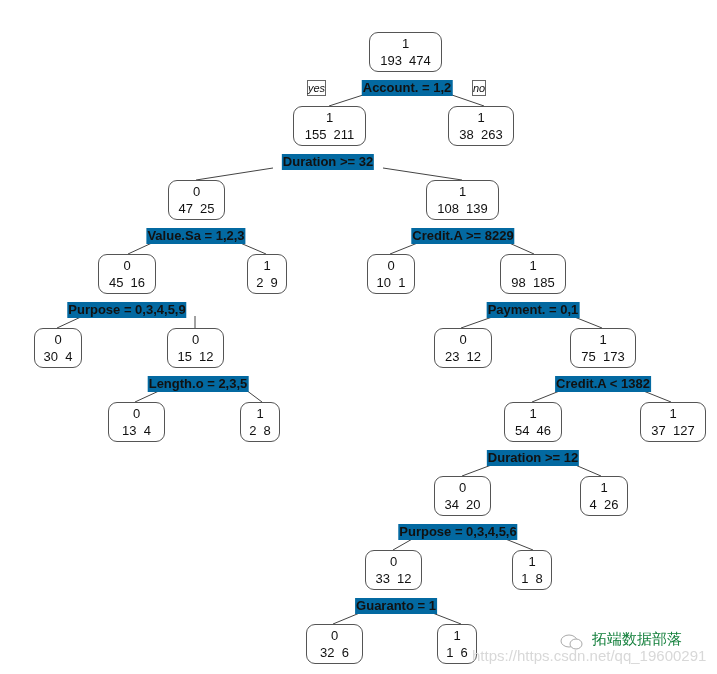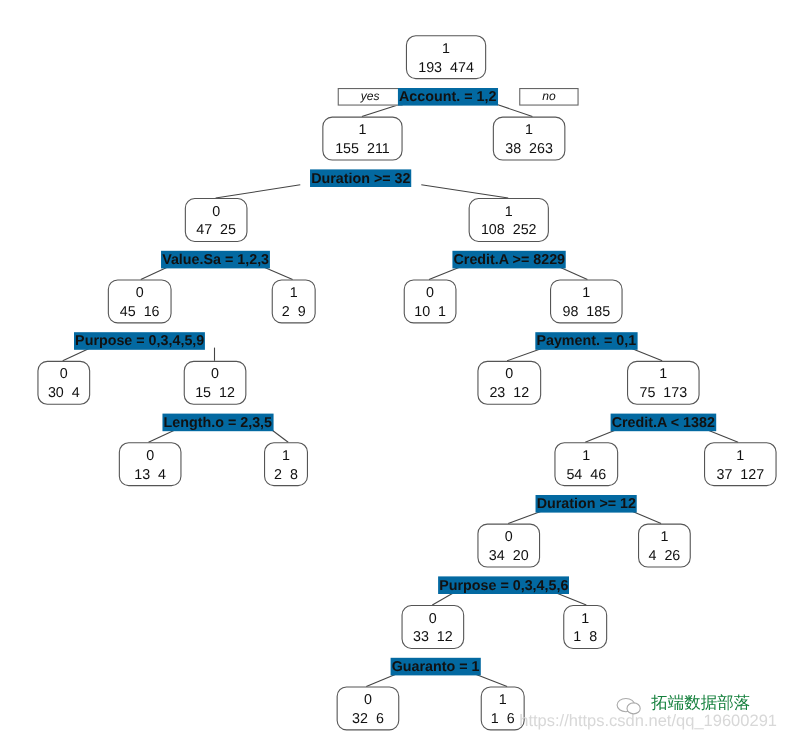--- a/index.html
+++ b/index.html
@@ -7,21 +7,21 @@
          font-family: "Liberation Sans", sans-serif; color: #111; }
   #tree-edges { position: absolute; left: 0; top: 0; width: 717px; height: 674px; }
   .node { position: absolute; box-sizing: border-box; border: 1px solid #555;
           border-radius: 9px; background: #fff; text-align: center;
           font-size: 13px; line-height: 17px; padding-top: 2px; }
   .node .cls { display: block; }
   .node .cnt { display: block; white-space: pre; }
   .split { position: absolute; font-weight: bold; font-size: 13px; white-space: nowrap;
            transform: translateX(-50%); line-height: 16px; background: #0369a1; padding: 0 1px; }
   .badge { position: absolute; border: 1px solid #666; font-style: italic; font-size: 11px;
-           line-height: 14px; padding: 0 20px; background: #fff; }
+           line-height: 14px; padding: 0 0; background: #fff; }
   .wm-url { position: absolute; left: 472px; top: 647px; font-size: 15px; color: #d8d8d8; white-space: nowrap; }
   .wm-brand { position: absolute; left: 560px; top: 630px; font-size: 15px; color: #15803d; white-space: nowrap; }
   .wm-icon { position: absolute; left: 560px; top: 634px; width: 24px; height: 16px; }
 </style>
 </head>
 <body>
 
 <svg id="tree-edges" xmlns="http://www.w3.org/2000/svg">
   <g stroke="#444" stroke-width="1" fill="none">
     <line x1="363" y1="95" x2="329" y2="106"></line>
@@ -67,21 +67,21 @@
   <span class="cnt">38  263</span>
 </div>
 
 <div class="node" style="left:168px;top:180px;width:57px;height:40px;">
   <span class="cls">0</span>
   <span class="cnt">47  25</span>
 </div>
 <div class="split" style="left:196px;top:228px;">Value.Sa = 1,2,3</div>
 <div class="node" style="left:426px;top:180px;width:73px;height:40px;">
   <span class="cls">1</span>
-  <span class="cnt">108  252</span>
+  <span class="cnt">108  139</span>
 </div>
 <div class="split" style="left:463px;top:228px;">Credit.A &gt;= 8229</div>
 
 <div class="node" style="left:98px;top:254px;width:58px;height:40px;">
   <span class="cls">0</span>
   <span class="cnt">45  16</span>
 </div>
 <div class="split" style="left:127px;top:302px;">Purpose = 0,3,4,5,9</div>
 <div class="node" style="left:247px;top:254px;width:40px;height:40px;">
   <span class="cls">1</span>

